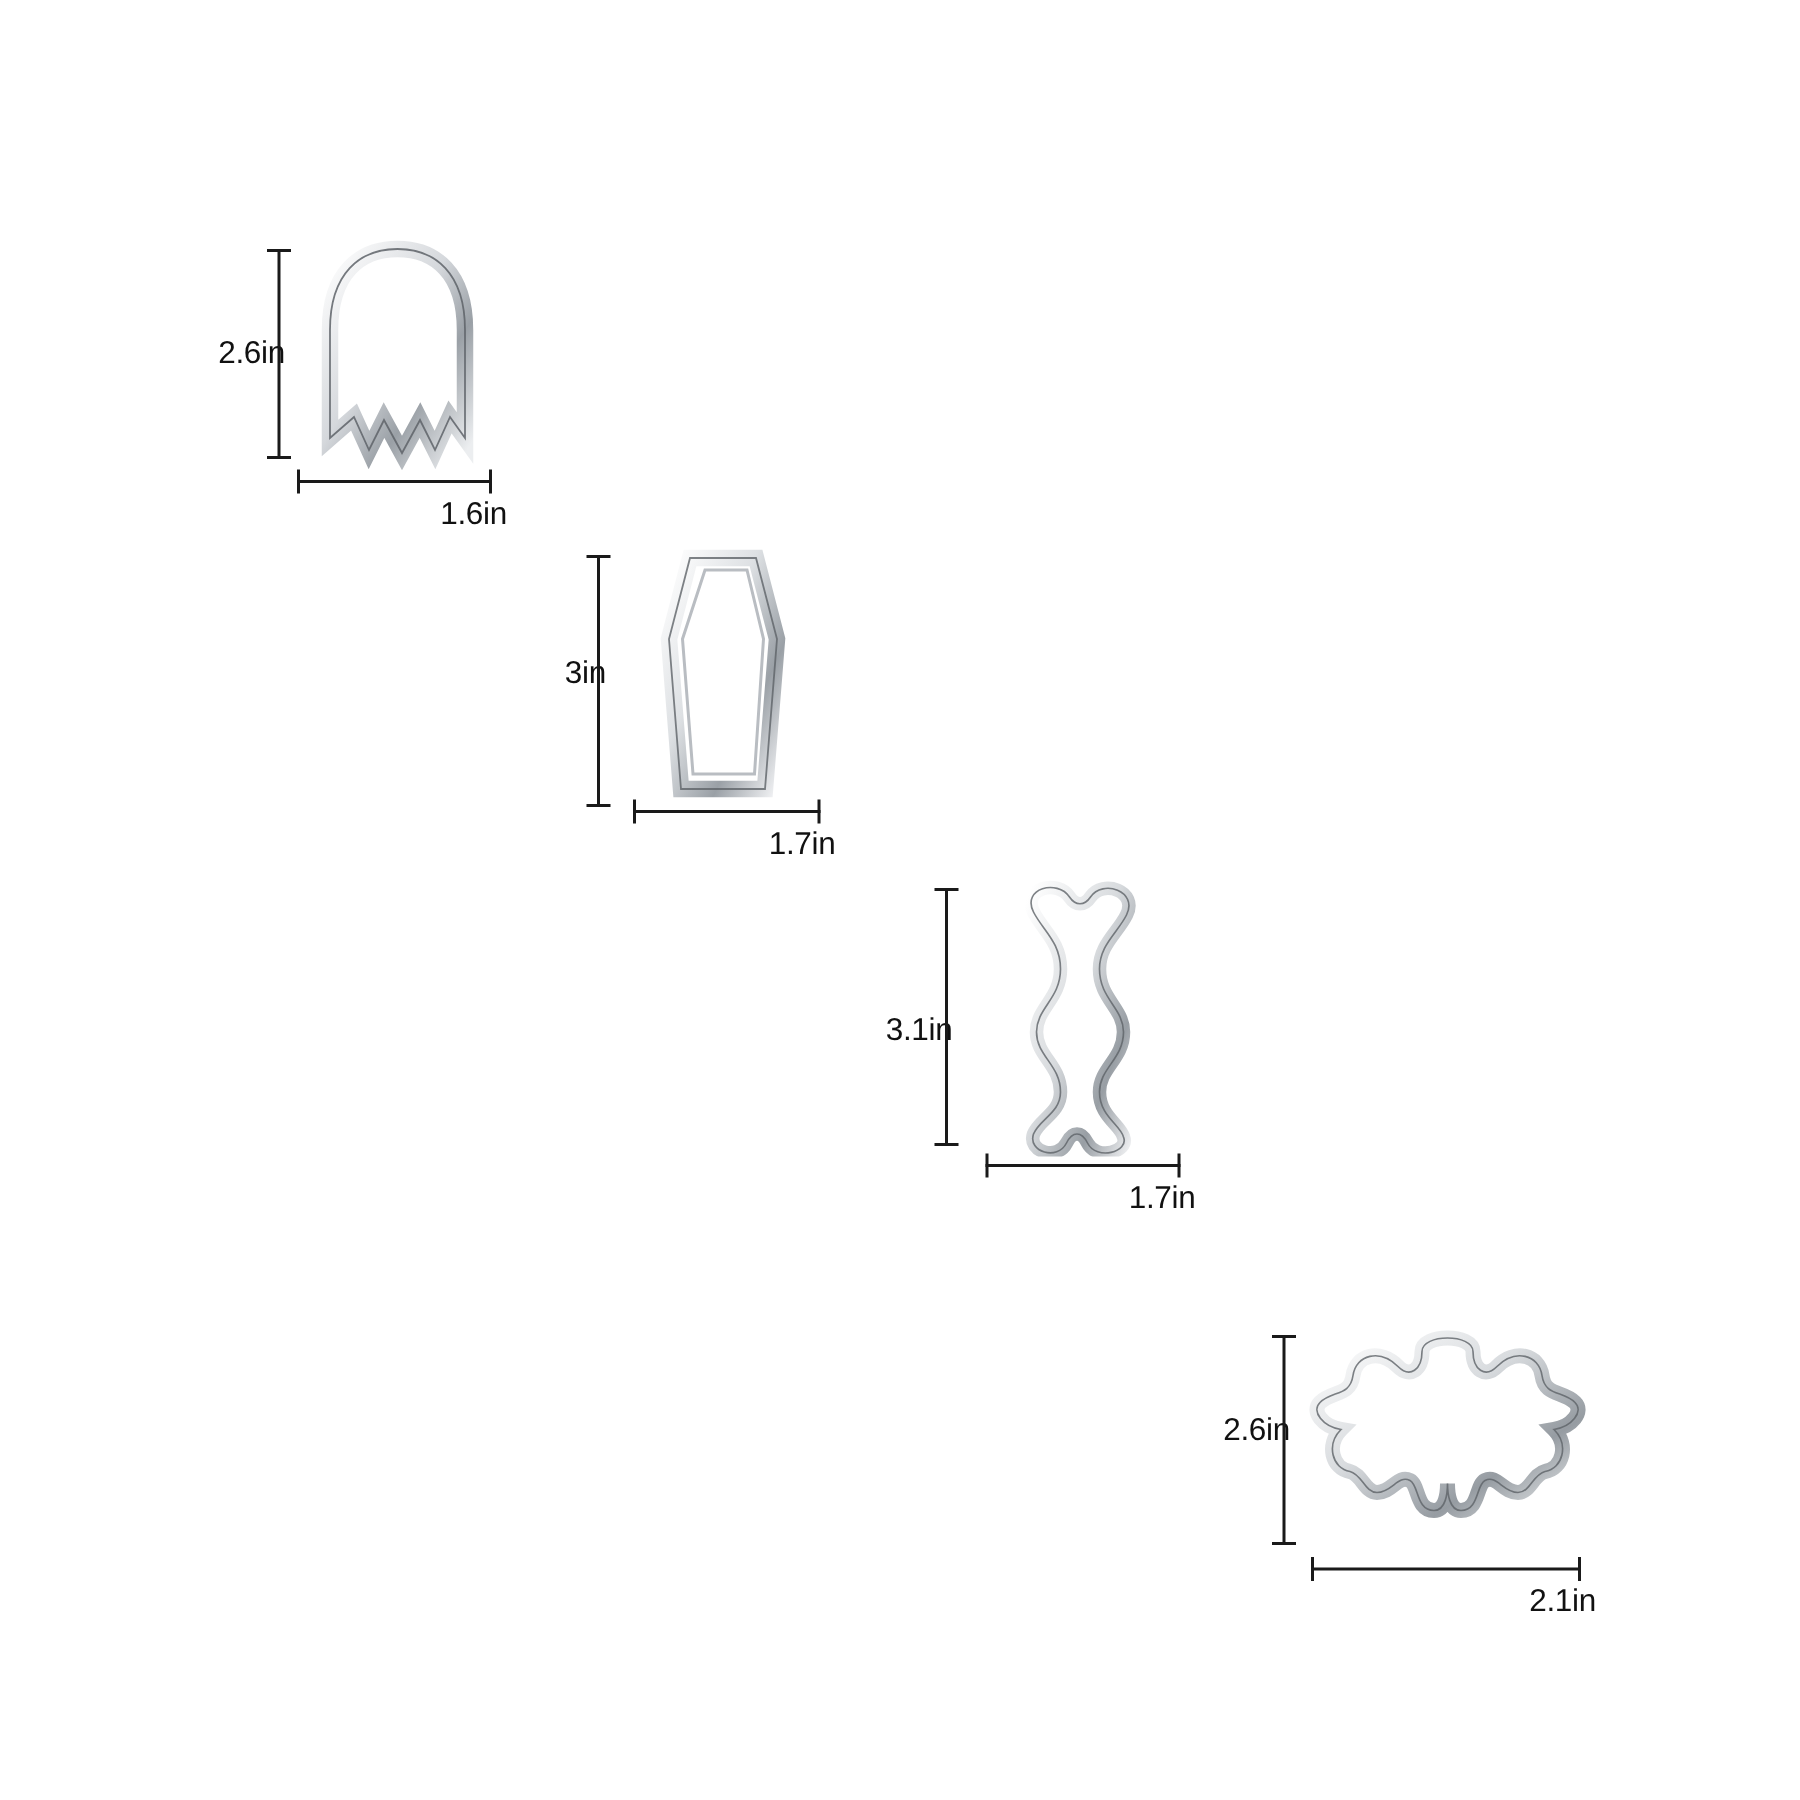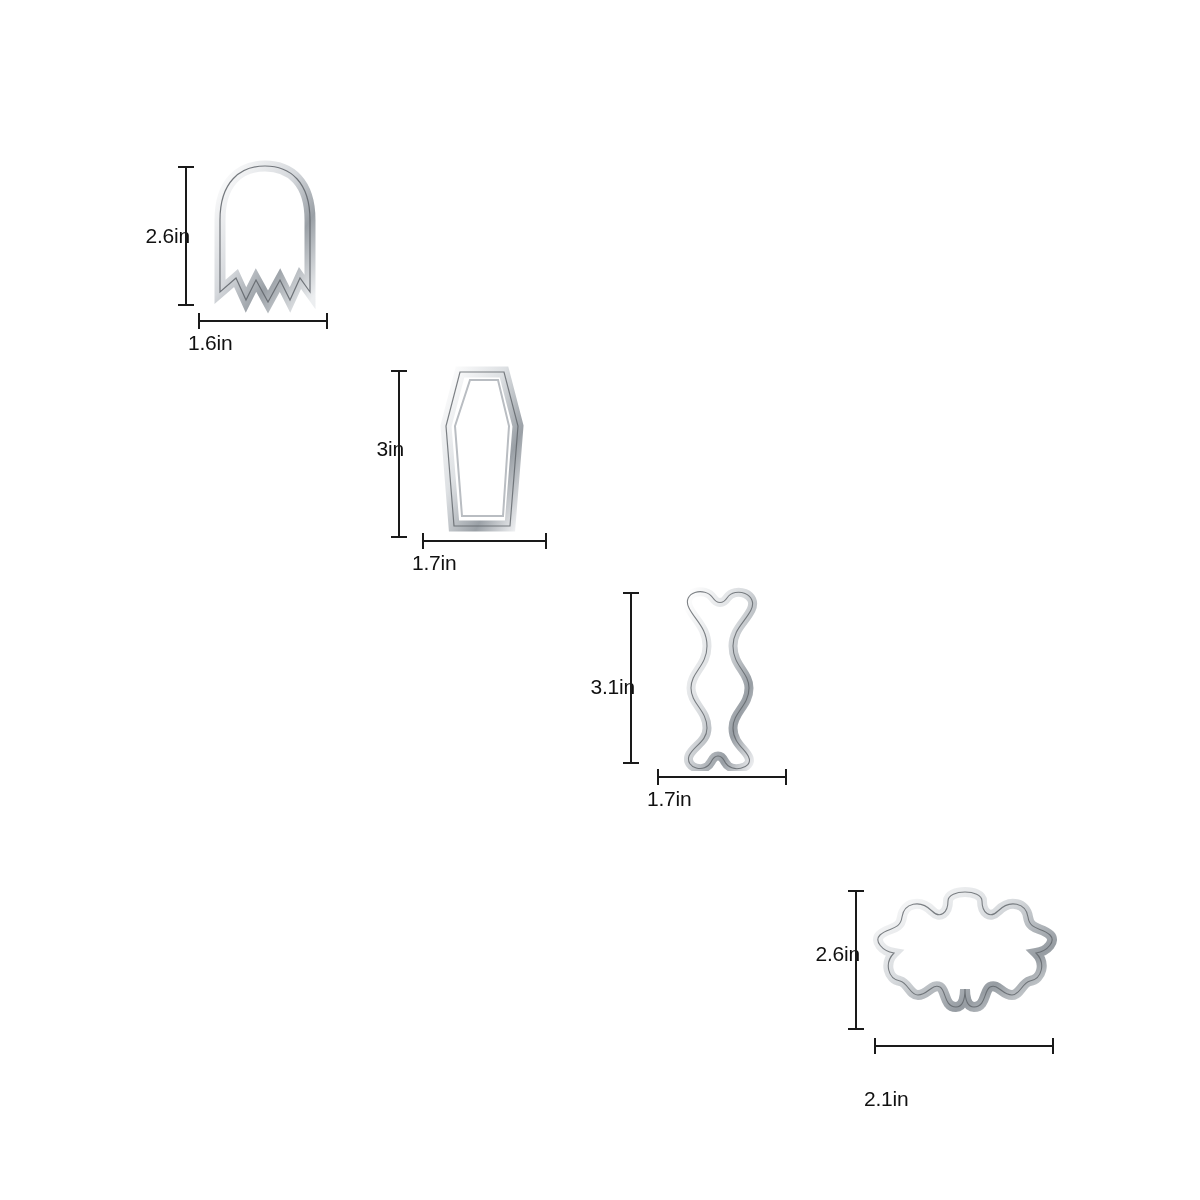--- a/index.html
+++ b/index.html
@@ -30,21 +30,21 @@
     font-size: 21px;
     line-height: 1;
     color: #111;
     white-space: nowrap;
     letter-spacing: -0.2px;
   }
   .dim-h {               
     text-align: right;
   }
   .dim-w {               
-    text-align: left;
+    text-align: right;
   }
   
   .vrule {
     position: absolute;
     width: 2px;
     background: #1a1a1a;
   }
   .vrule::before,
   .vrule::after {
     content: "";
@@ -175,16 +175,16 @@
                  C12 68 4 58 10 52 C18 44 30 48 32 34 C34 20 50 16 62 28 C70 36 78 30 78 18 Z" fill="none" stroke="url(#g3)" stroke-width="10"></path>
         <path d="M78 18 C78 6 112 6 112 18 C112 30 120 36 128 28 C140 16 156 20 158 34
                  C160 48 172 44 180 52 C186 58 178 68 166 70 C176 80 172 96 160 98
                  C152 100 150 112 142 112 C132 112 128 100 120 104 C114 107 116 124 104 124
                  C96 124 95 112 95 106 C95 112 94 124 86 124 C74 124 76 107 70 104
                  C62 100 58 112 48 112 C40 112 38 100 30 98 C18 96 14 80 24 70
                  C12 68 4 58 10 52 C18 44 30 48 32 34 C34 20 50 16 62 28 C70 36 78 30 78 18 Z" fill="none" stroke="#5e6368" stroke-width="1.1" opacity="0.8"></path>
       </svg>
     </div>
     <div class="hrule" style="left:84px; top:250px; width:180px;"></div>
-    <div class="dim dim-w" style="left:74px; top:262px; width:200px;margin-top:31px;">2.1in</div>
+    <div class="dim dim-w" style="left:74px; top:262px; width:200px;">2.1in</div>
   </div>
 
 </div>
 
 </body></html>

